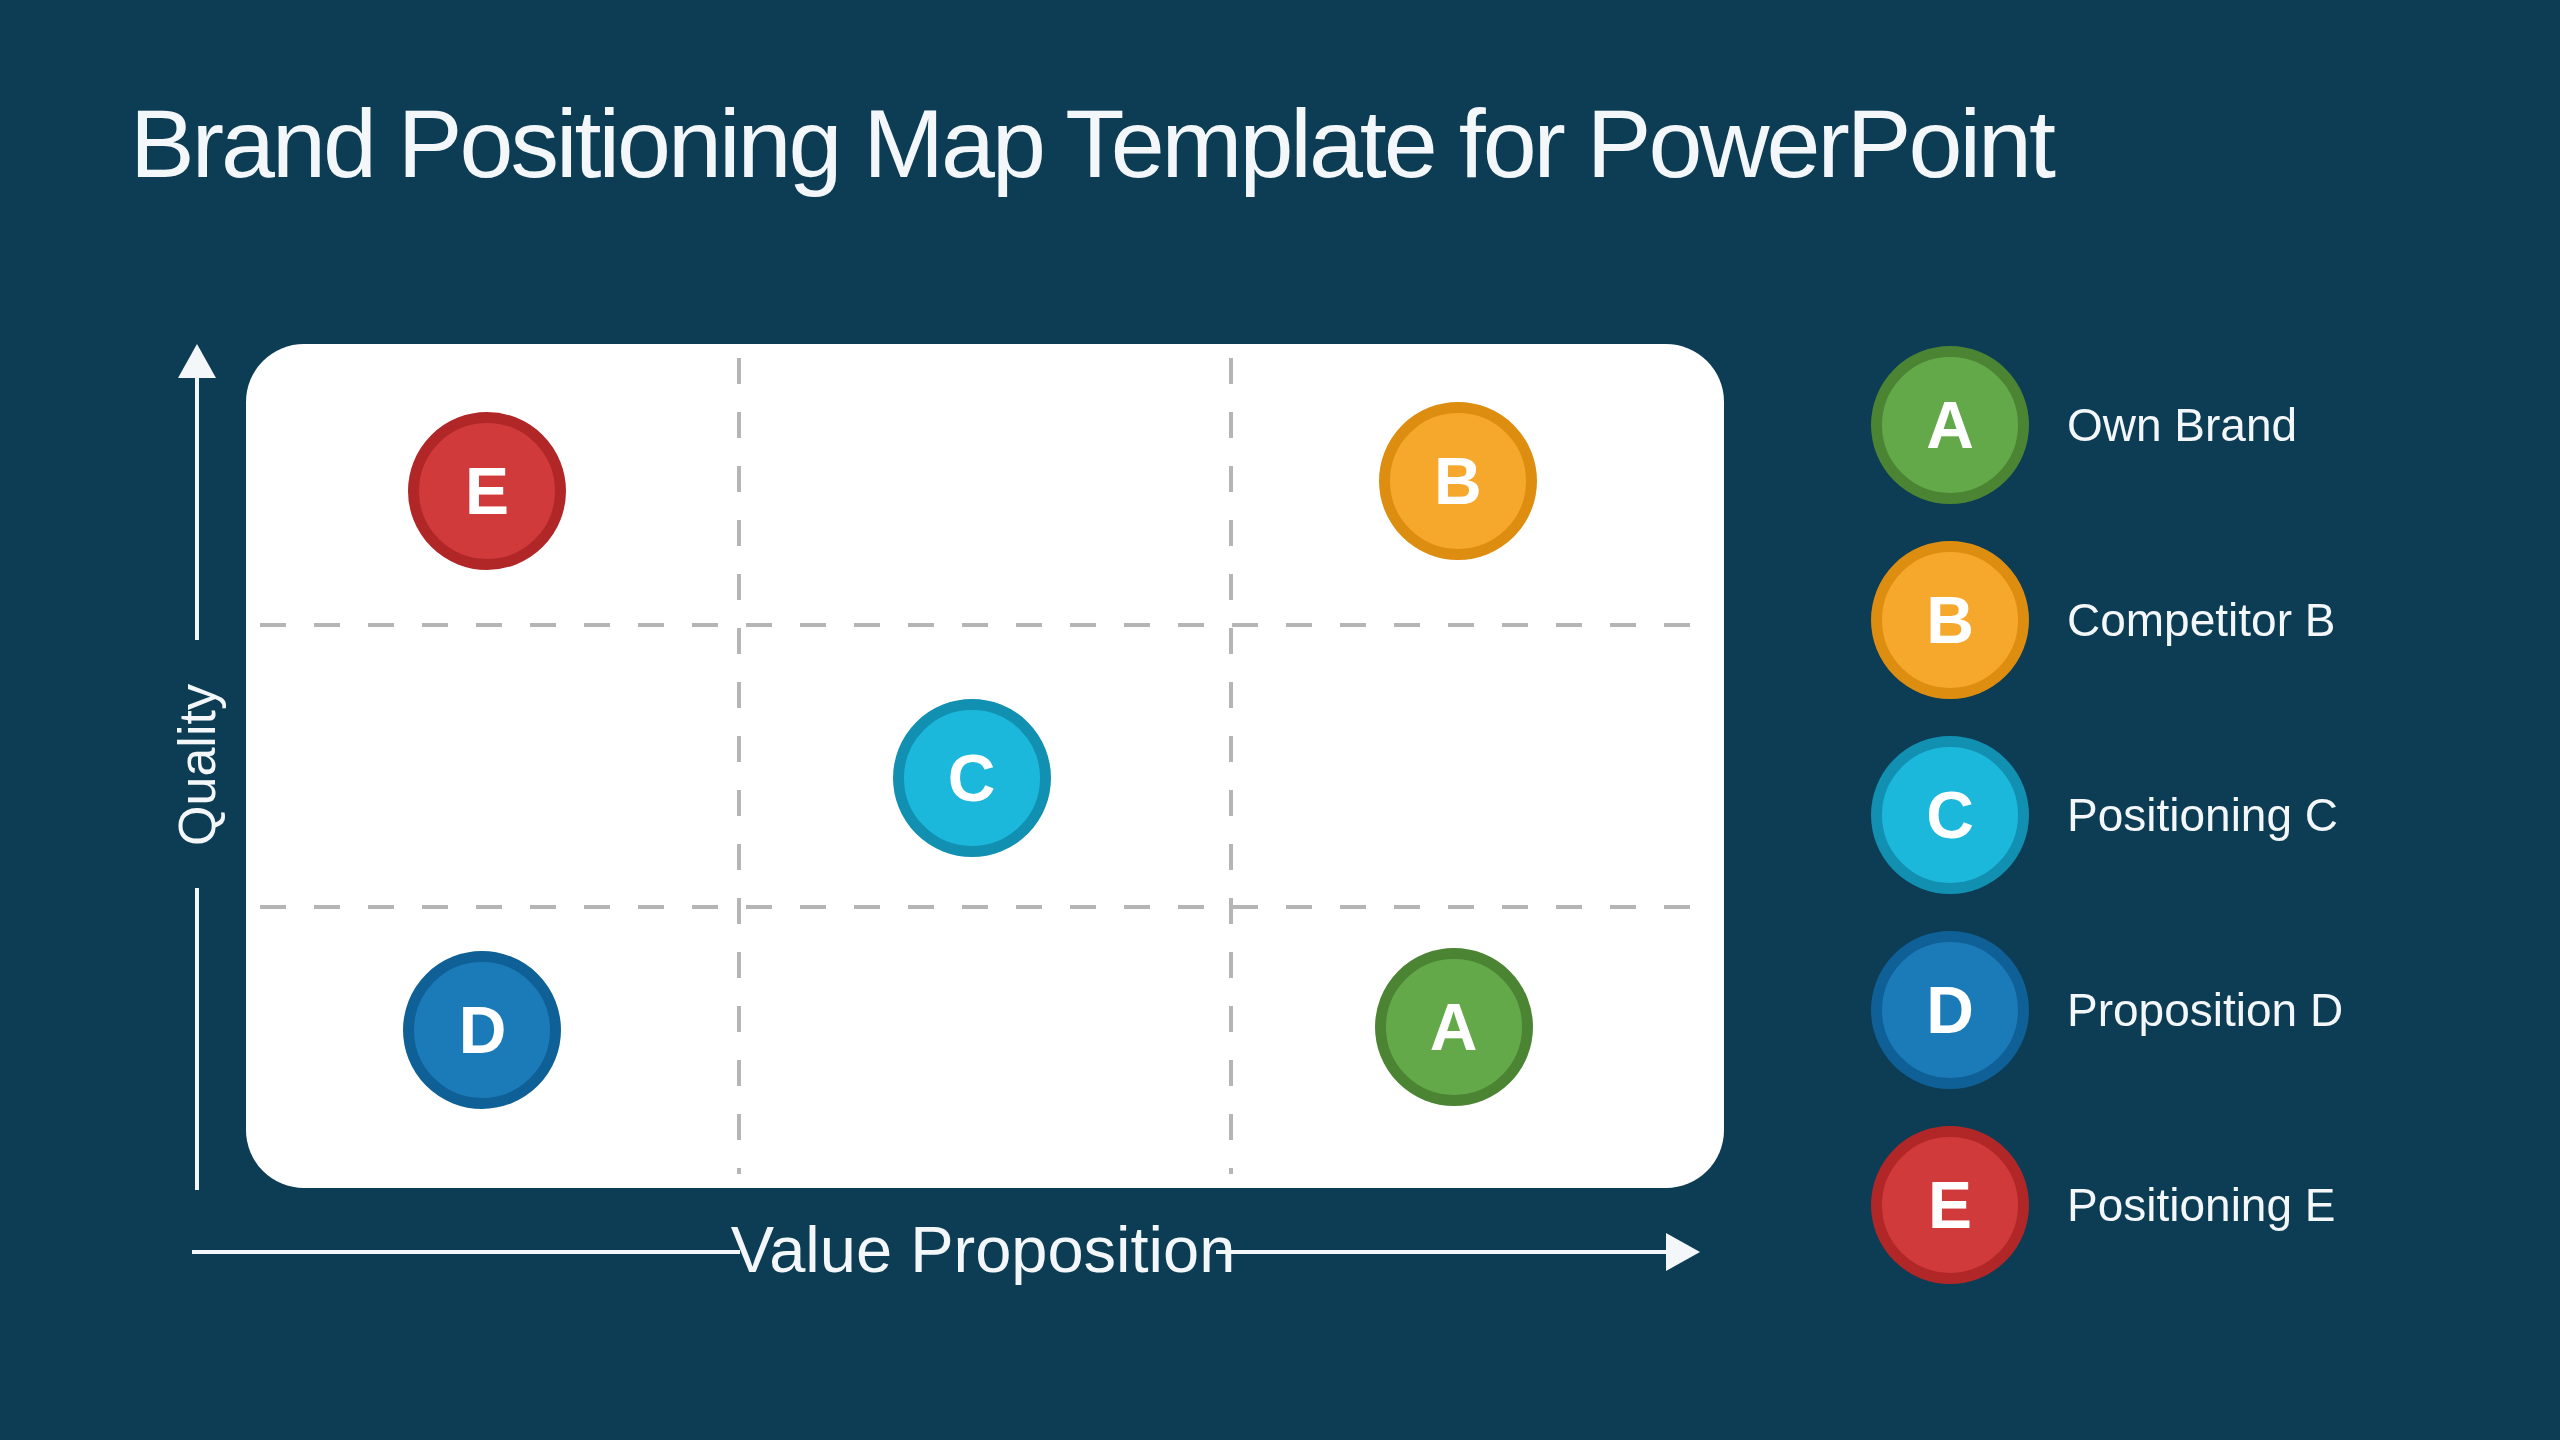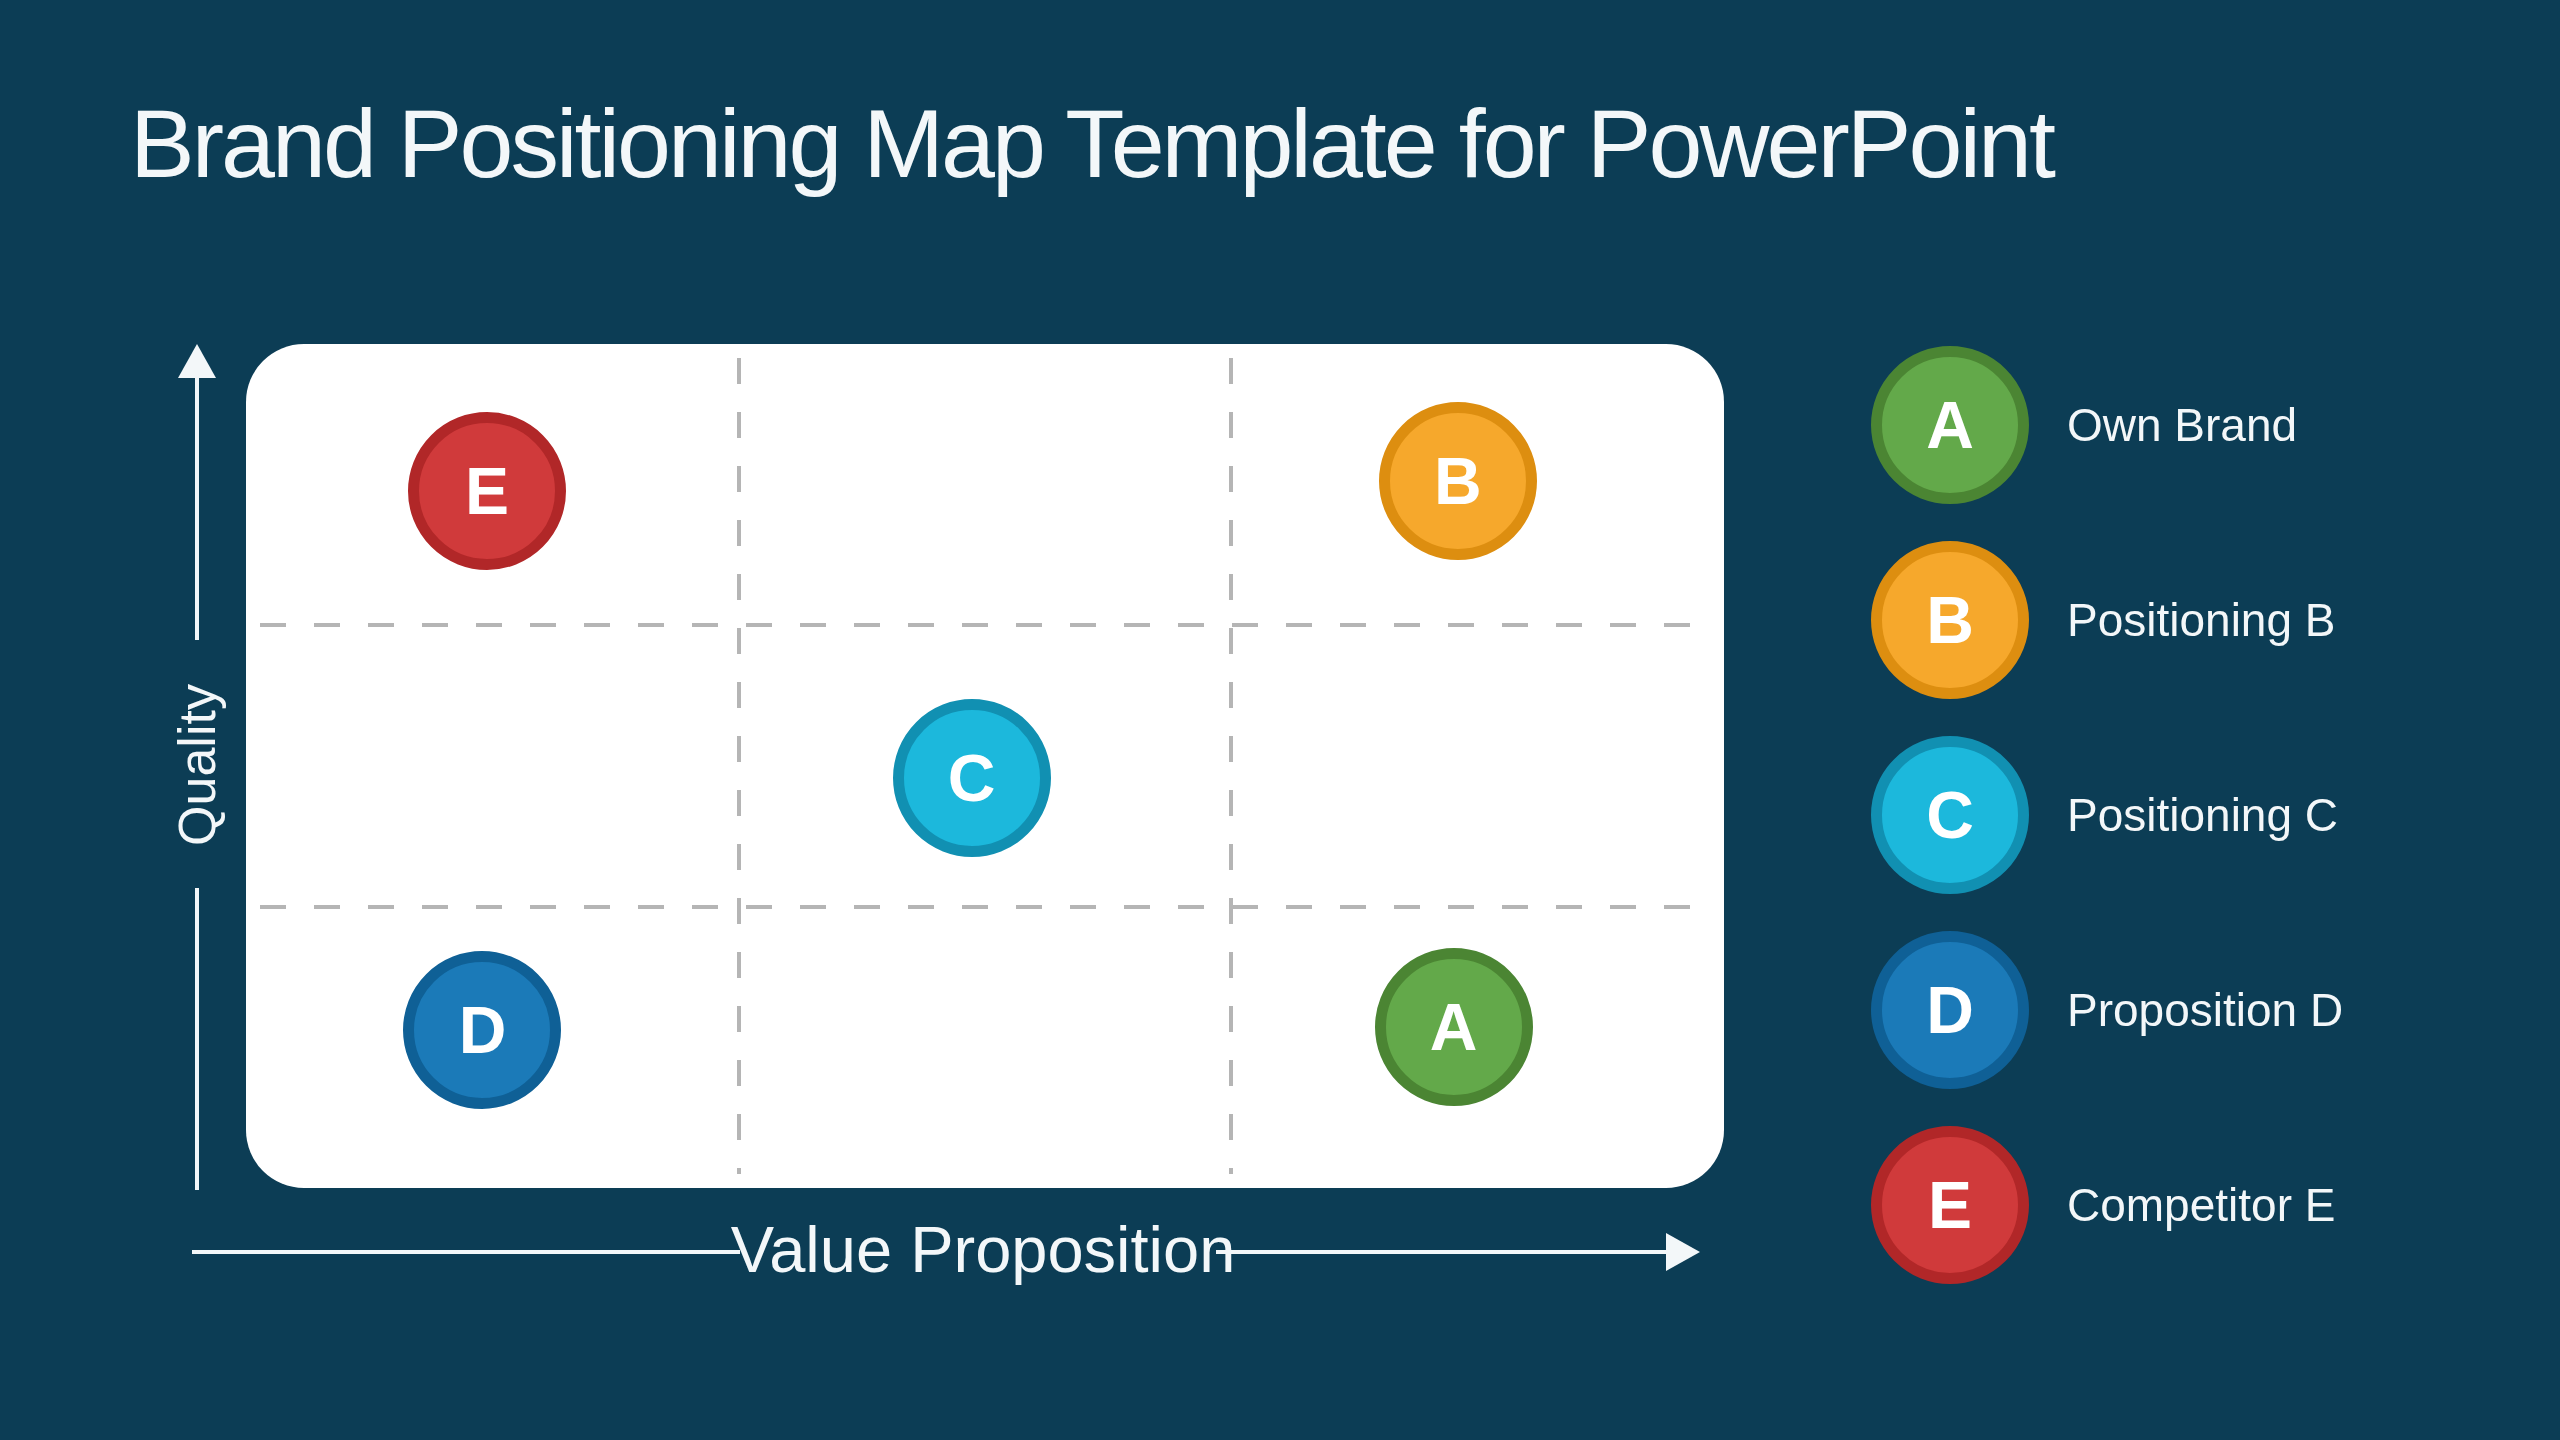--- a/index.html
+++ b/index.html
@@ -203,35 +203,35 @@
       <div class="legend-item">
     <div class="legend-marker" style="background-color: rgb(99, 169, 74); border-color: rgb(75, 133, 51);">
       <span class="marker-letter">A</span>
     </div>
     <span class="legend-label">Own Brand</span>
   </div>
       <div class="legend-item">
     <div class="legend-marker" style="background-color: rgb(246, 168, 44); border-color: rgb(221, 142, 16);">
       <span class="marker-letter">B</span>
     </div>
-    <span class="legend-label">Positioning B</span>
+    <span class="legend-label">Competitor B</span>
   </div>
       <div class="legend-item">
     <div class="legend-marker" style="background-color: rgb(28, 184, 220); border-color: rgb(17, 144, 178);">
       <span class="marker-letter">C</span>
     </div>
     <span class="legend-label">Positioning C</span>
   </div>
       <div class="legend-item">
     <div class="legend-marker" style="background-color: rgb(27, 122, 184); border-color: rgb(15, 96, 150);">
       <span class="marker-letter">D</span>
     </div>
     <span class="legend-label">Proposition D</span>
   </div>
       <div class="legend-item">
     <div class="legend-marker" style="background-color: rgb(208, 58, 59); border-color: rgb(177, 39, 40);">
       <span class="marker-letter">E</span>
     </div>
-    <span class="legend-label">Competitor E</span>
+    <span class="legend-label">Positioning E</span>
   </div>
     </div>
 
 </div>
 
 </body></html>

